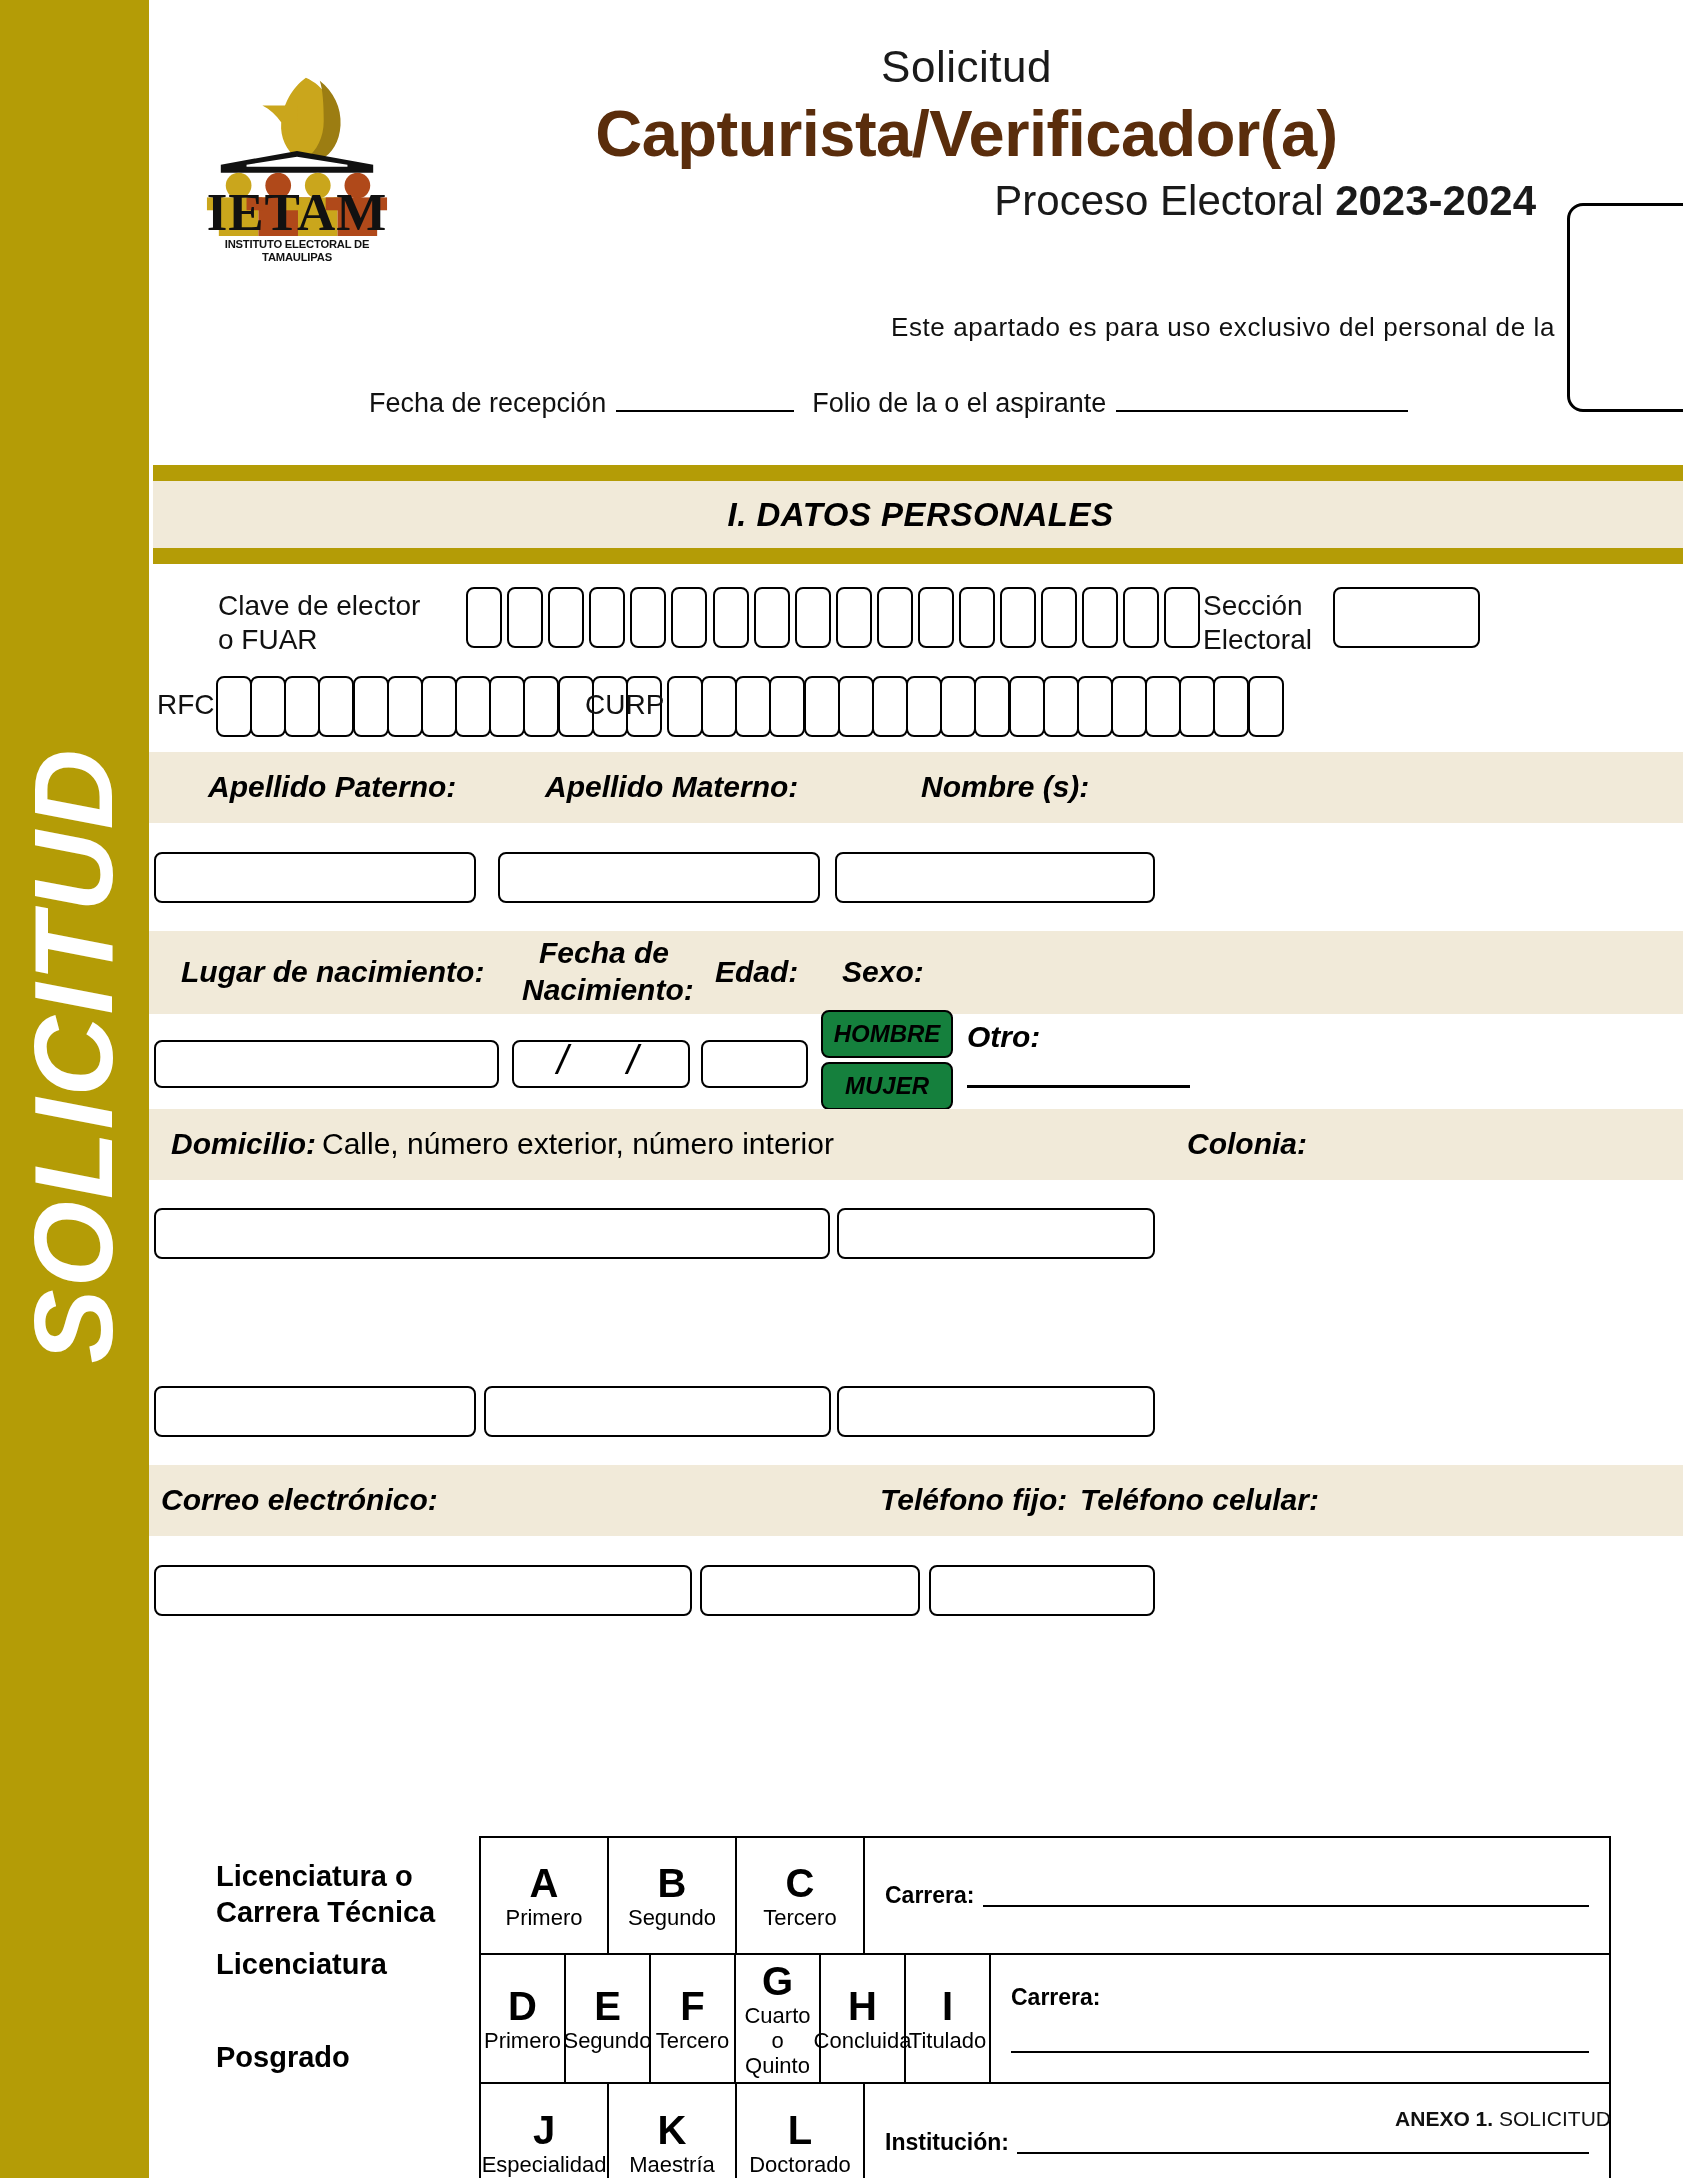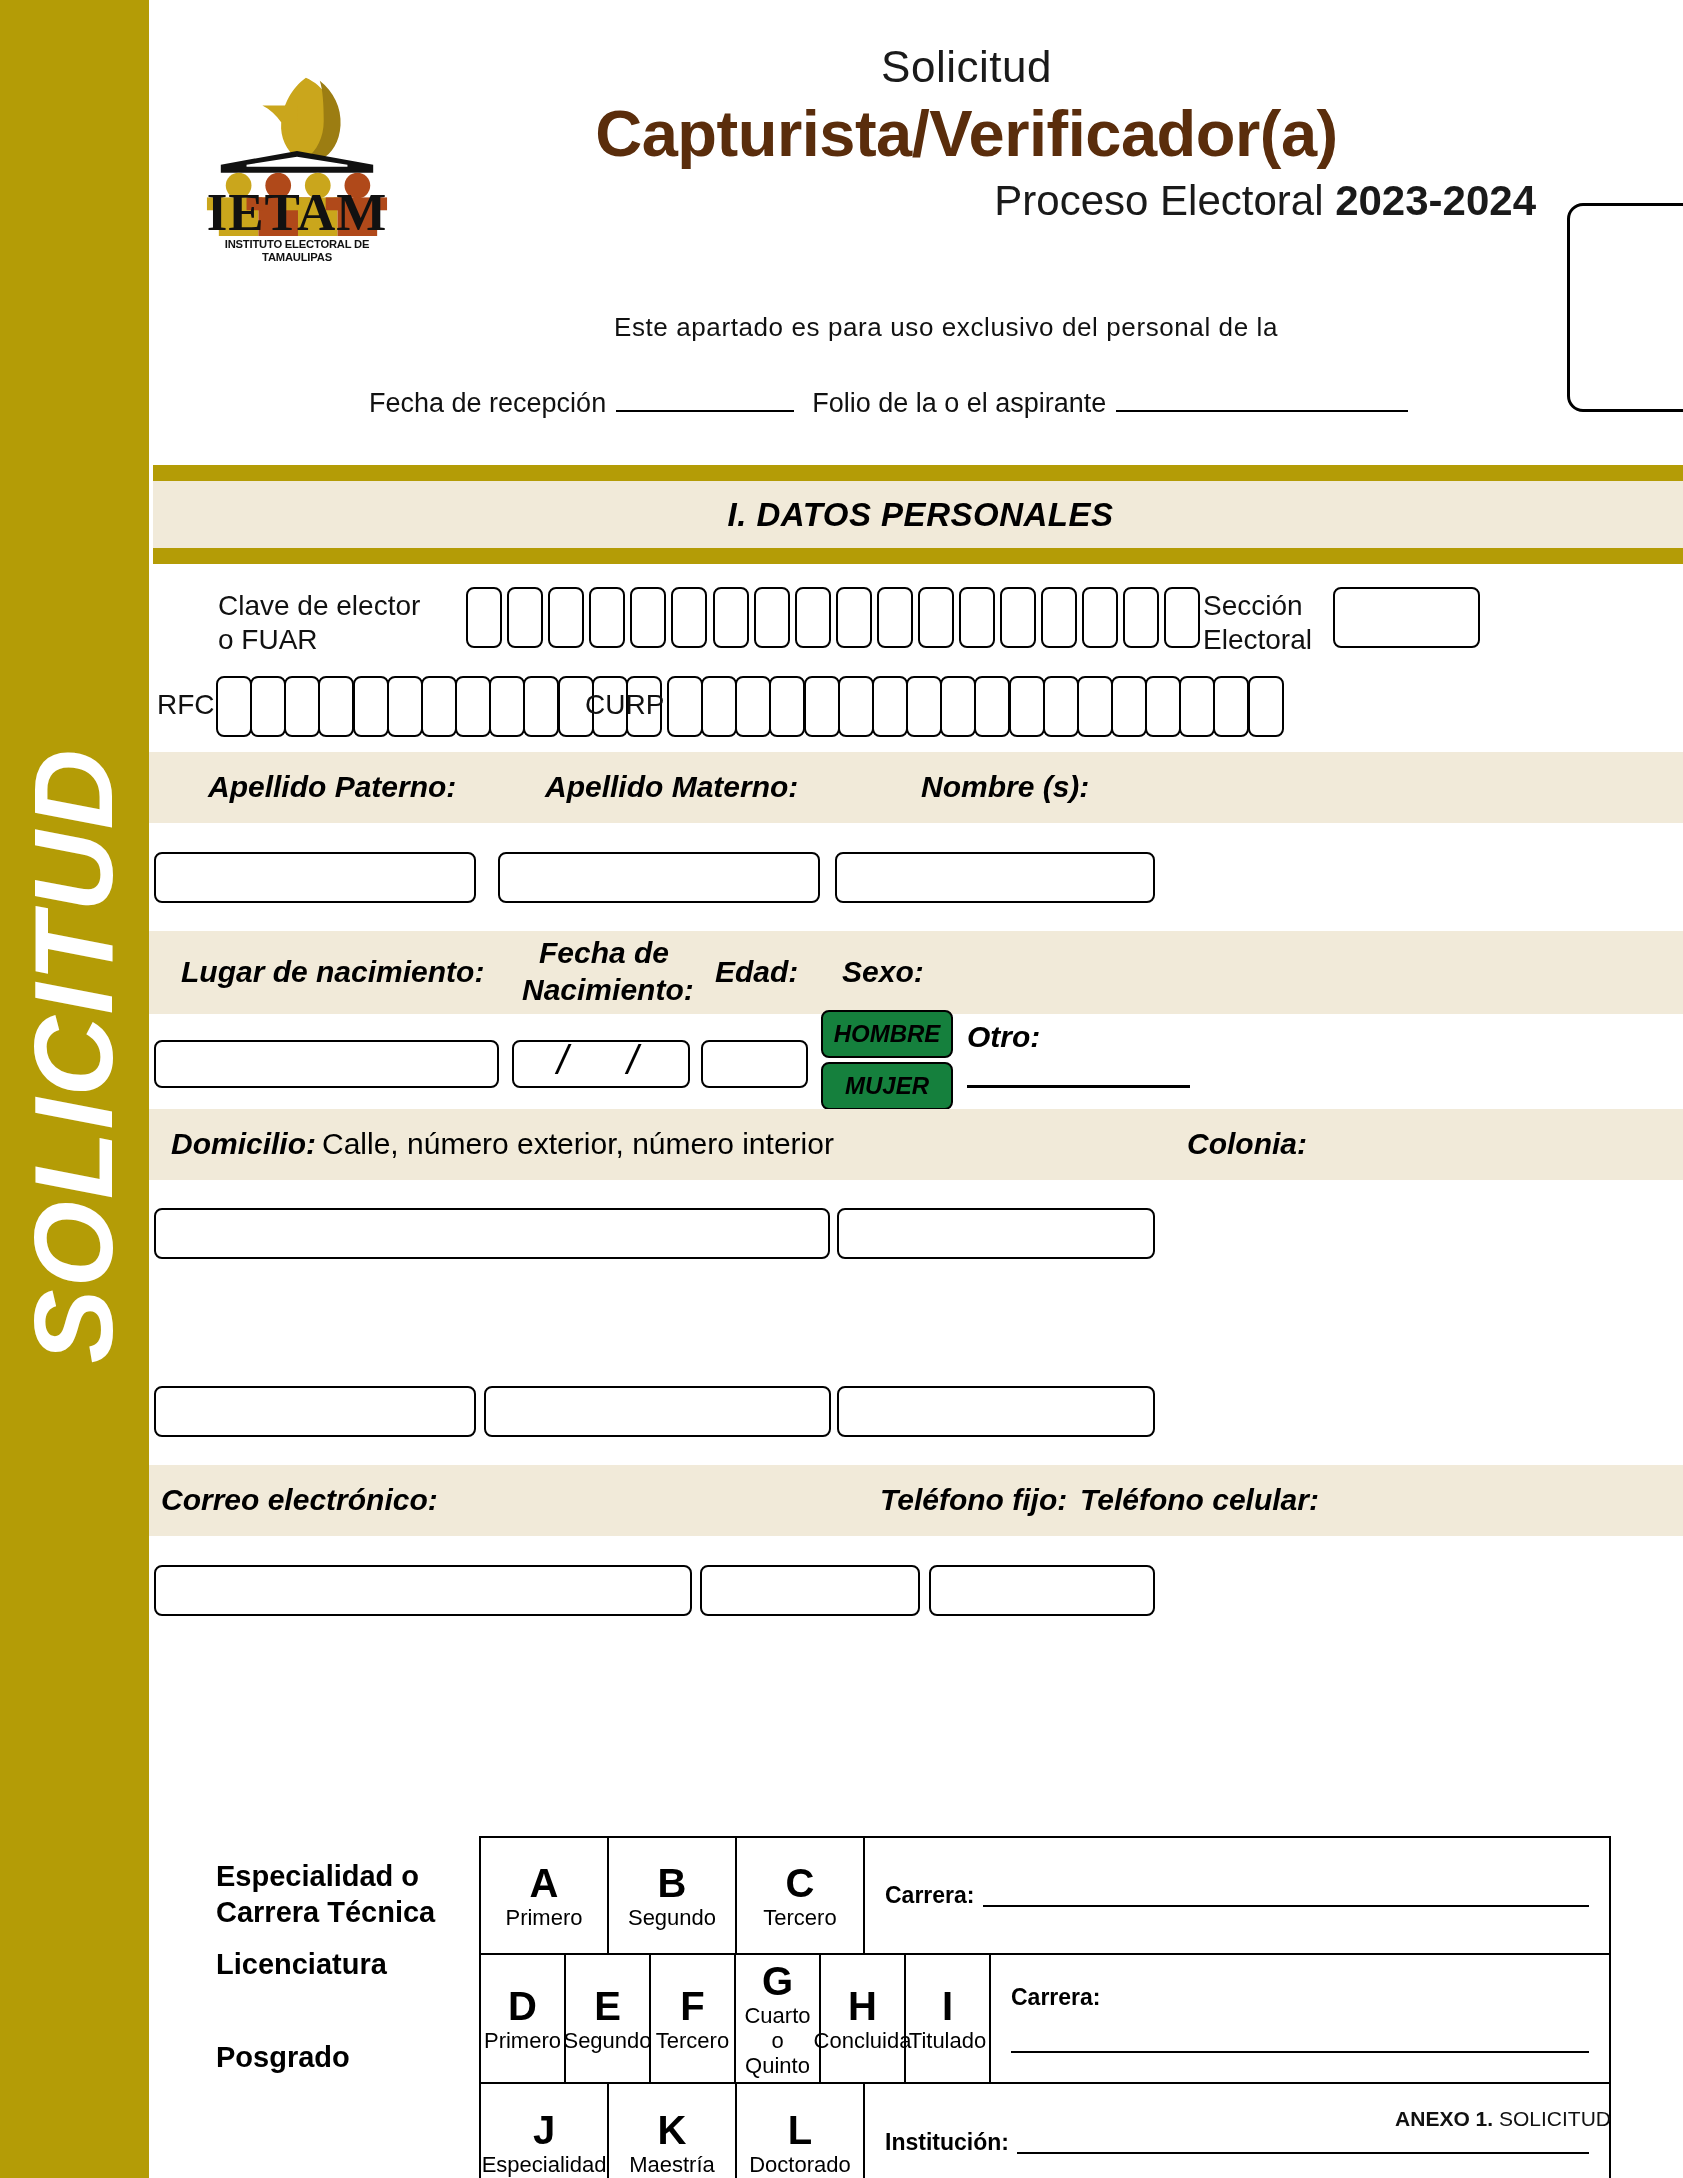--- a/index.html
+++ b/index.html
@@ -69,21 +69,21 @@
     font-size:42px;line-height:53px;color:#1a1a1a;font-weight:400;text-align:right;
   }
   .t-proc b{font-weight:bold;}
 
   .photo-box{
     position:absolute;left:1418px;top:203px;width:203px;height:203px;
     border:3px solid #000;border-radius:16px;background:#fff;
   }
 
   .exclusive{
-    position:absolute;left:188px;top:309px;width:1218px;text-align:center;
+    position:absolute;left:188px;top:309px;width:1218px;text-align:right;
   }
   .ex-l1{font-size:26px;line-height:36px;color:#111;letter-spacing:0.6px;}
   .ex-l2{font-size:27px;line-height:38px;color:#111;font-weight:bold;letter-spacing:0.2px;}
 
   .recep-row{
     position:absolute;left:220px;top:386px;width:1188px;
     font-size:27px;line-height:34px;color:#111;
     display:flex;align-items:baseline;
   }
   .uline{display:inline-block;border-bottom:2px solid #000;height:22px;}
@@ -438,21 +438,21 @@
         <div class="ecell" style="width: 128px;">
           <div class="big">L</div>
           <div class="sub">Doctorado</div>
         </div>
         <div class="ecarrera">
           <span>Institución:</span>
           <span class="ecar-line"></span>
         </div>
       </div>
     </div>
-  <div class="esc-rowlbl" style="left:216px;top:1858px;">Especialidad o</div>
+  <div class="esc-rowlbl" style="left:216px;top:1858px;">Licenciatura o</div>
   <div class="esc-rowlbl" style="left:216px;top:1894px;">Carrera Técnica</div>
   <div class="esc-rowlbl" style="left:216px;top:1946px;">Licenciatura</div>
   <div class="esc-rowlbl" style="left:216px;top:2039px;">Posgrado</div>
 
   <div class="footer"><b>ANEXO 1.</b><span> SOLICITUD</span></div>
 
 </div>
 
 
 </body></html>

